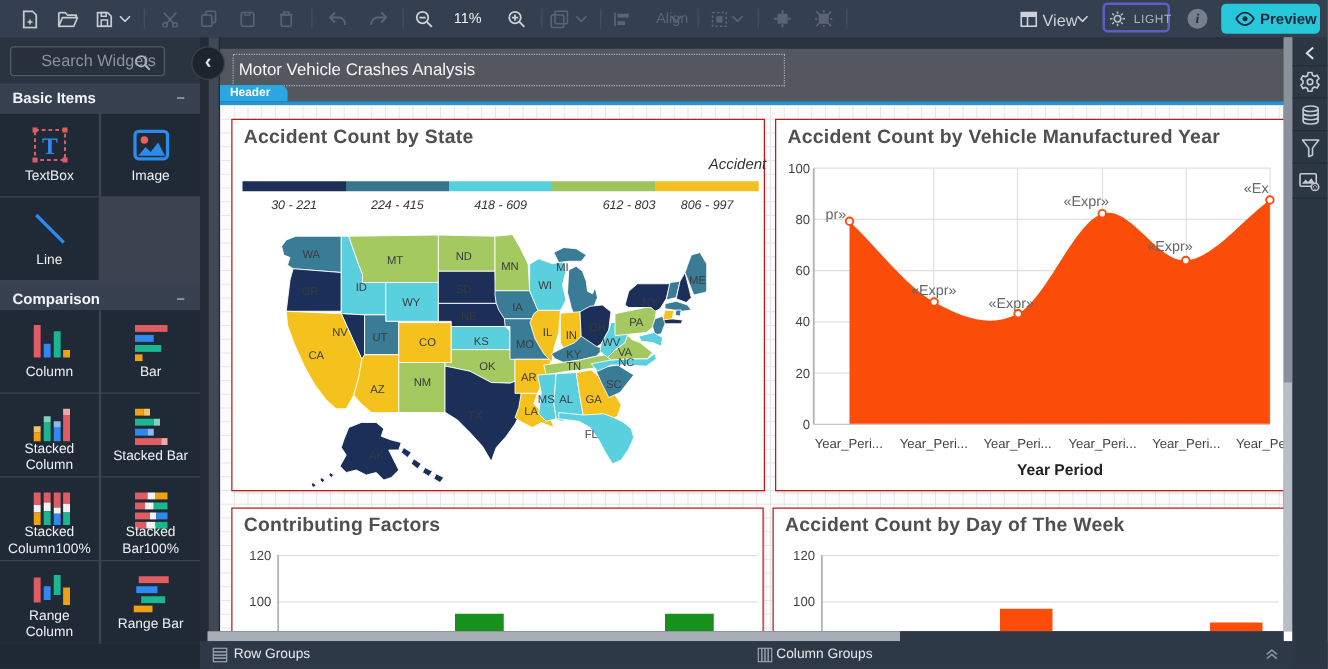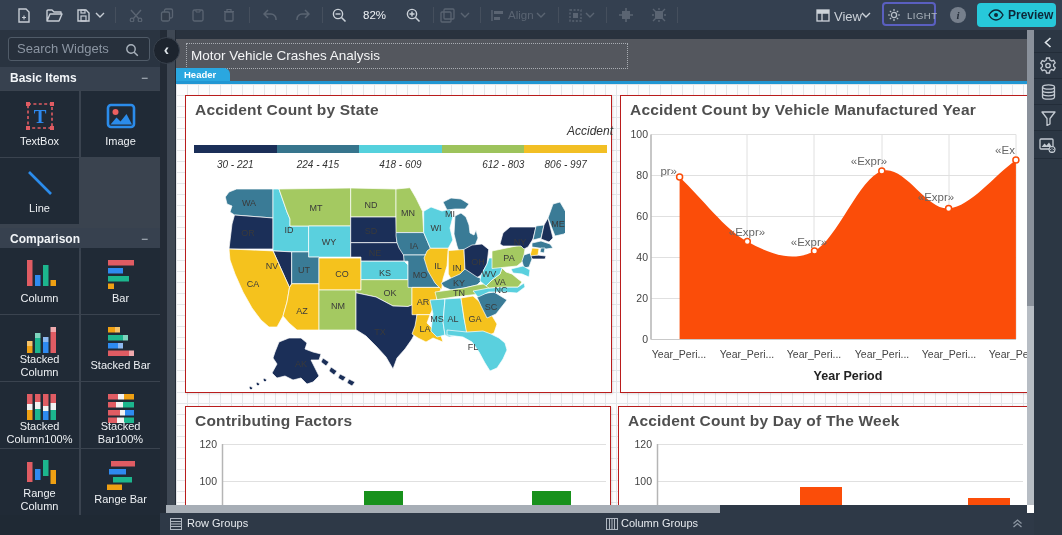--- a/index.html
+++ b/index.html
@@ -2,21 +2,21 @@
 <html><head>
 <meta charset="utf-8">
 <style>
 *{margin:0;padding:0;box-sizing:border-box}
 html,body{width:1062px;height:535px;overflow:hidden;font-family:"Liberation Sans",sans-serif;background:#2e3947}
 .abs{position:absolute}
 #toolbar{position:absolute;left:0;top:0;width:1062px;height:30px;background:#344050}
 .tsep{position:absolute;top:7px;width:1px;height:16px;background:#454f5d}
 #sidebar{position:absolute;left:0;top:30px;width:160px;height:505px;background:#3a434f}
 #searchrow{position:absolute;left:0;top:0;width:160px;height:37px;background:#2a3441}
-#searchbox{position:absolute;left:8px;top:7px;width:142px;height:24px;border:1px solid #505b68;border-radius:3px;background:#27303c;color:#8b95a2;font-size:13px;line-height:22px;padding-left:8px}
+#searchbox{position:absolute;left:8px;top:7px;width:124px;height:24px;border:1px solid #505b68;border-radius:3px;background:#27303c;color:#8b95a2;font-size:13px;line-height:22px;padding-left:24px}
 .sechead{position:absolute;left:0;width:160px;height:23px;background:#37414f;color:#f2f5f8;font-size:12px;font-weight:bold;line-height:23px;padding-left:10px}
 .sechead .minus{position:absolute;right:12px;top:0;font-weight:normal;color:#c3cad2}
 .tile{position:absolute;width:79px;height:66px;background:#202a36;text-align:center;color:#e2e7ec;font-size:11px}
 .tile .lbl{position:absolute;left:0;width:100%;top:44px;line-height:13px;color:#eef1f4}
 .tile svg{position:absolute;left:50%;margin-left:-16px;top:9px}
 .tile2 .lbl{top:38px}
 #gutter{position:absolute;left:160px;top:30px;width:16px;height:505px;background:#232b36}
 #gutter2{position:absolute;left:167px;top:30px;width:8px;height:505px;background:#3f4854}
 #collapse{position:absolute;left:153px;top:37px;width:27px;height:27px;border-radius:50%;background:#1d242e;border:1px solid #39424e;color:#dfe5ea;text-align:center;font-size:16px;line-height:24px;font-weight:bold;z-index:30}
 #canvas{position:absolute;left:176px;top:30px;width:851px;height:475px;background:#29323e;overflow:hidden}
@@ -79,41 +79,41 @@
     </svg>
 <svg class="abs" style="left:296px;top:9px" width="14" height="12" viewBox="0 0 14 12">
       <path d="M9 1l4 4-4 4M13 5H6a5 5 0 00-5 5v1" fill="none" stroke="#5a6472" stroke-width="1.5"></path>
     </svg>
 <div class="tsep" style="left:322px"></div>
 <svg class="abs" style="left:332px;top:8px" width="15" height="15" viewBox="0 0 15 15">
       <circle cx="6" cy="6" r="4.6" fill="none" stroke="#ccd2d9" stroke-width="1.4"></circle>
       <path d="M9.5 9.5L13.5 13.5" stroke="#ccd2d9" stroke-width="1.6"></path>
       <path d="M3.5 6h5" stroke="#ccd2d9" stroke-width="1.4"></path>
     </svg>
-<div class="abs" style="left:363px;top:9px;width:30px;color:#eef1f5;font-size:11.5px">82%</div>
+<div class="abs" style="left:363px;top:9px;width:30px;color:#eef1f5;font-size:11.5px">11%</div>
 <svg class="abs" style="left:406px;top:8px" width="15" height="15" viewBox="0 0 15 15">
       <circle cx="6" cy="6" r="4.6" fill="none" stroke="#ccd2d9" stroke-width="1.4"></circle>
       <path d="M9.5 9.5L13.5 13.5" stroke="#ccd2d9" stroke-width="1.6"></path>
       <path d="M3.5 6h5M6 3.5v5" stroke="#ccd2d9" stroke-width="1.4"></path>
     </svg>
 <div class="tsep" style="left:433px"></div>
 <svg class="abs" style="left:440px;top:8px" width="15" height="15" viewBox="0 0 15 15">
       <rect x="4" y="1" width="10" height="10" rx="1" fill="none" stroke="#5a6472" stroke-width="1.3"></rect>
       <rect x="1" y="4" width="10" height="10" rx="1" fill="none" stroke="#5a6472" stroke-width="1.3"></rect>
     </svg>
 <svg class="abs" style="left:460px;top:12px" width="10" height="6" viewBox="0 0 10 6">
       <path d="M1 1l4 4 4-4" fill="none" stroke="#5a6472" stroke-width="1.4"></path>
     </svg>
 <div class="tsep" style="left:480px"></div>
 <svg class="abs" style="left:491px;top:9px" width="14" height="13" viewBox="0 0 14 13">
       <path d="M1 1v11" stroke="#5a6472" stroke-width="1.4"></path>
       <rect x="3" y="2" width="9" height="3" fill="#5a6472"></rect>
       <rect x="3" y="8" width="6" height="3" fill="#5a6472"></rect>
     </svg>
-<div class="abs" style="left:508px;top:9px;color:#5a6472;font-size:11.5px">Align</div>
+<div class="abs" style="left:525px;top:9px;color:#5a6472;font-size:11.5px">Align</div>
 <svg class="abs" style="left:536px;top:12px" width="10" height="6" viewBox="0 0 10 6">
       <path d="M1 1l4 4 4-4" fill="none" stroke="#5a6472" stroke-width="1.4"></path>
     </svg>
 <div class="tsep" style="left:558px"></div>
 <svg class="abs" style="left:569px;top:9px" width="13" height="13" viewBox="0 0 13 13">
       <rect x="1" y="1" width="11" height="11" fill="none" stroke="#5a6472" stroke-width="1.3" stroke-dasharray="2 1.6"></rect>
       <rect x="4" y="4" width="5" height="5" fill="#5a6472"></rect>
     </svg>
 <svg class="abs" style="left:585px;top:12px" width="10" height="6" viewBox="0 0 10 6">
       <path d="M1 1l4 4 4-4" fill="none" stroke="#5a6472" stroke-width="1.4"></path>

